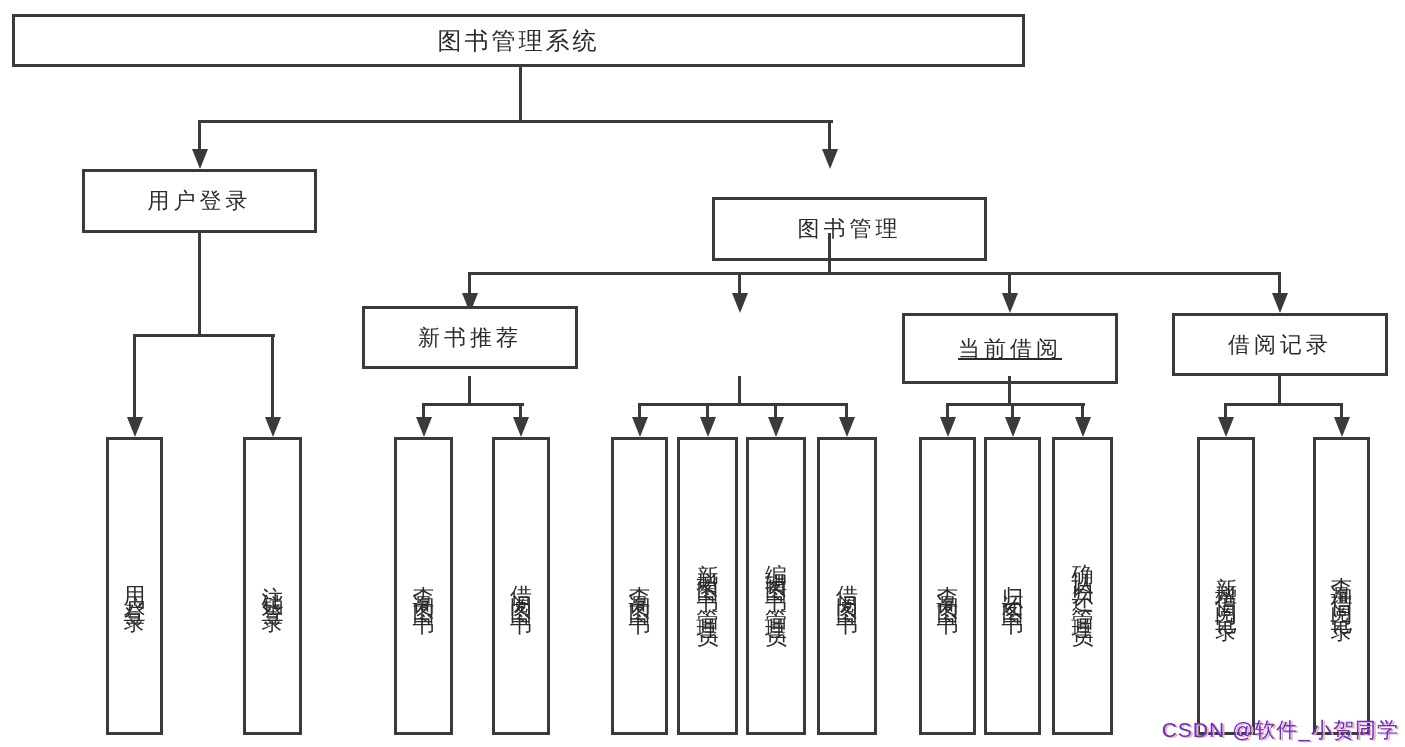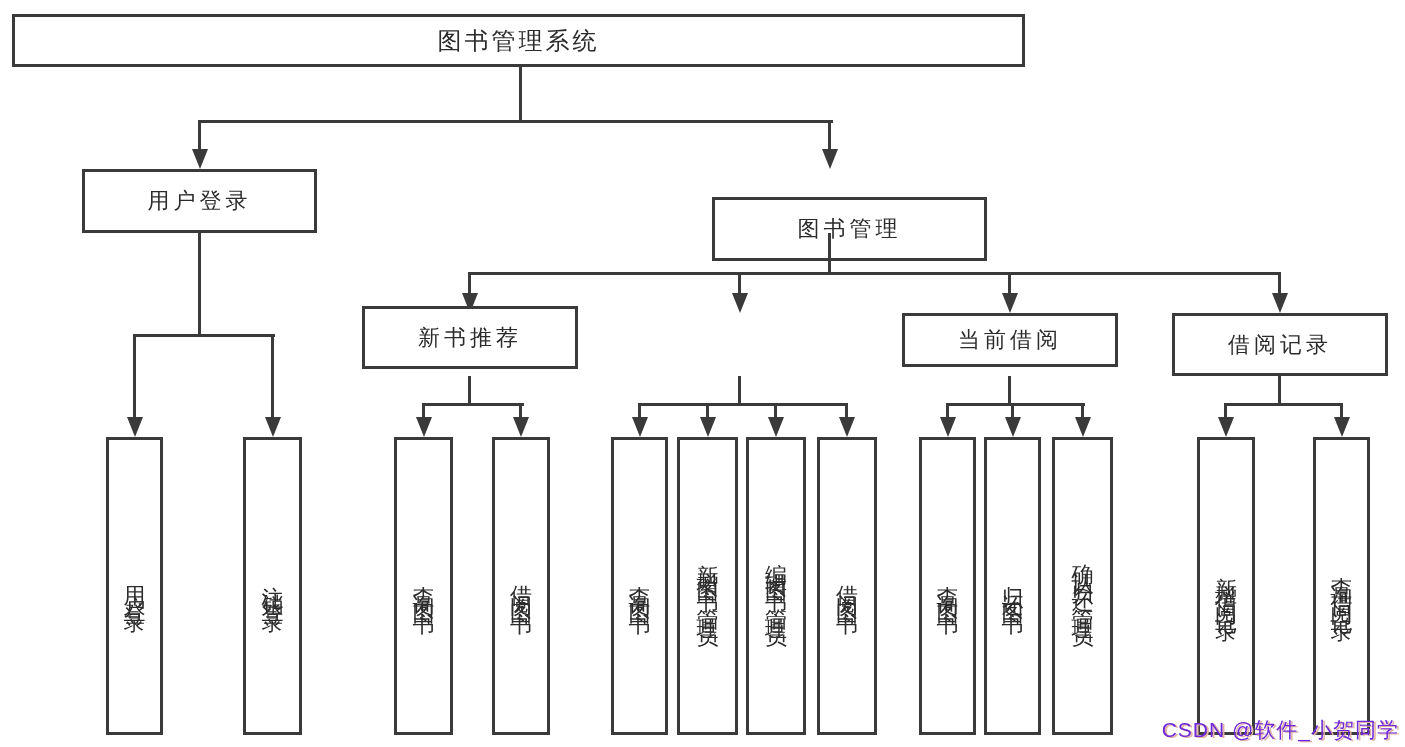--- a/index.html
+++ b/index.html
@@ -84,21 +84,21 @@
   <div class="vline" style="left:468px;top:272px;height:22px;"></div>
   <div class="head" style="left:462px;top:293px;"></div>
   <div class="vline" style="left:738px;top:272px;height:22px;"></div>
   <div class="head" style="left:732px;top:293px;"></div>
   <div class="vline" style="left:1008px;top:272px;height:22px;"></div>
   <div class="head" style="left:1002px;top:293px;"></div>
   <div class="vline" style="left:1278px;top:272px;height:22px;"></div>
   <div class="head" style="left:1272px;top:293px;"></div>
 
   <div class="box l3-box" style="left:362px;top:298px;width:216px;height:63px;margin-top:8px;">新书推荐</div>
-  <div class="box l3-box" style="left:902px;top:313px;width:216px;height:54px;">当前借阅</div>
+  <div class="box l3-box" style="left:902px;top:313px;width:216px;height:71px;text-decoration:underline;">当前借阅</div>
   <div class="box l3-box" style="left:1172px;top:313px;width:216px;height:63px;">借阅记录</div>
 
   <div class="vline" style="left:468px;top:376px;height:30px;"></div>
   <div class="hline" style="left:422px;top:403px;width:102px;"></div>
   <div class="vline" style="left:422px;top:403px;height:15px;"></div>
   <div class="head" style="left:416px;top:417px;"></div>
   <div class="vline" style="left:519px;top:403px;height:15px;"></div>
   <div class="head" style="left:513px;top:417px;"></div>
 
   <div class="vline" style="left:738px;top:376px;height:30px;"></div>

